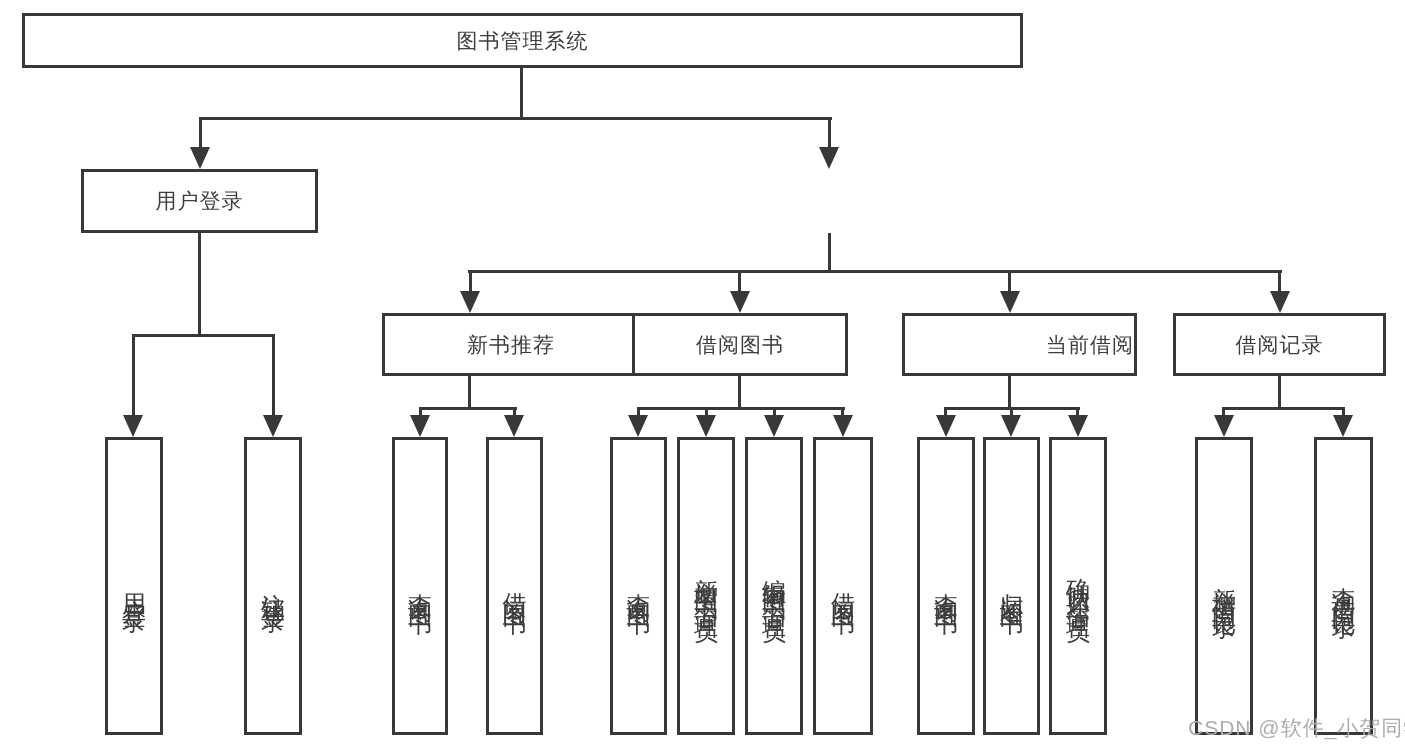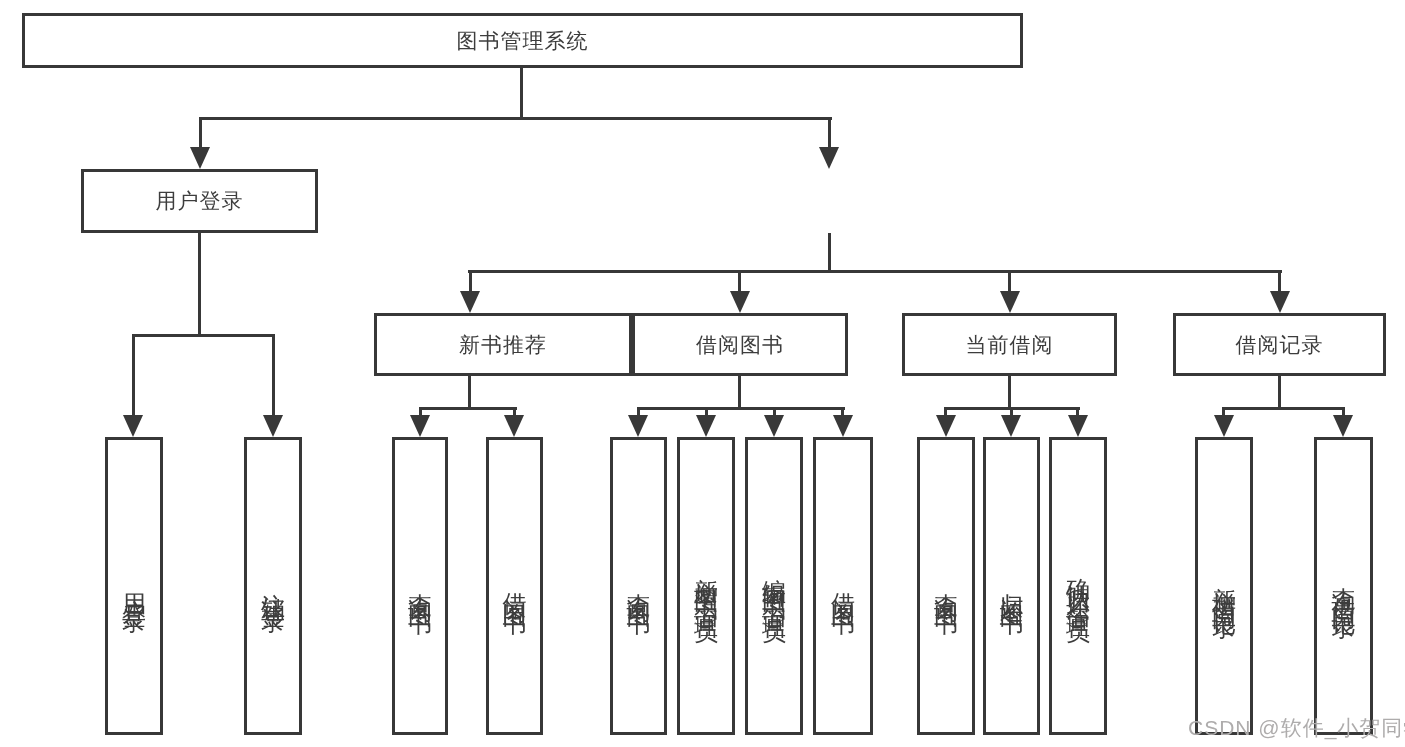--- a/index.html
+++ b/index.html
@@ -64,27 +64,27 @@
   <div class="hline" style="left:468px;top:270px;width:814px;"></div>
   <div class="vline" style="left:469px;top:270px;height:21px;"></div>
   <div class="arrow" style="left:460px;top:291px;"></div>
   <div class="vline" style="left:738px;top:270px;height:21px;"></div>
   <div class="arrow" style="left:730px;top:291px;"></div>
   <div class="vline" style="left:1008px;top:270px;height:21px;"></div>
   <div class="arrow" style="left:1000px;top:291px;"></div>
   <div class="vline" style="left:1278px;top:270px;height:21px;"></div>
   <div class="arrow" style="left:1270px;top:291px;"></div>
 
-  <div class="box" style="left:374px;top:313px;width:258px;height:63px;">
+  <div class="box" style="left:382px;top:313px;width:258px;height:63px;">
     <span class="htext">新书推荐</span>
   </div>
   <div class="box" style="left:632px;top:313px;width:216px;height:63px;">
     <span class="htext">借阅图书</span>
   </div>
-  <div class="box" style="left:902px;top:313px;width:215px;height:63px;">
+  <div class="box" style="left:902px;top:313px;width:235px;height:63px;justify-content:flex-end;">
     <span class="htext">当前借阅</span>
   </div>
   <div class="box" style="left:1173px;top:313px;width:213px;height:63px;">
     <span class="htext">借阅记录</span>
   </div>
 
   <div class="vline" style="left:468px;top:376px;height:34px;"></div>
   <div class="hline" style="left:419px;top:407px;width:98px;"></div>
   <div class="vline" style="left:419px;top:407px;height:10px;"></div>
   <div class="arrow" style="left:410px;top:415px;"></div>

